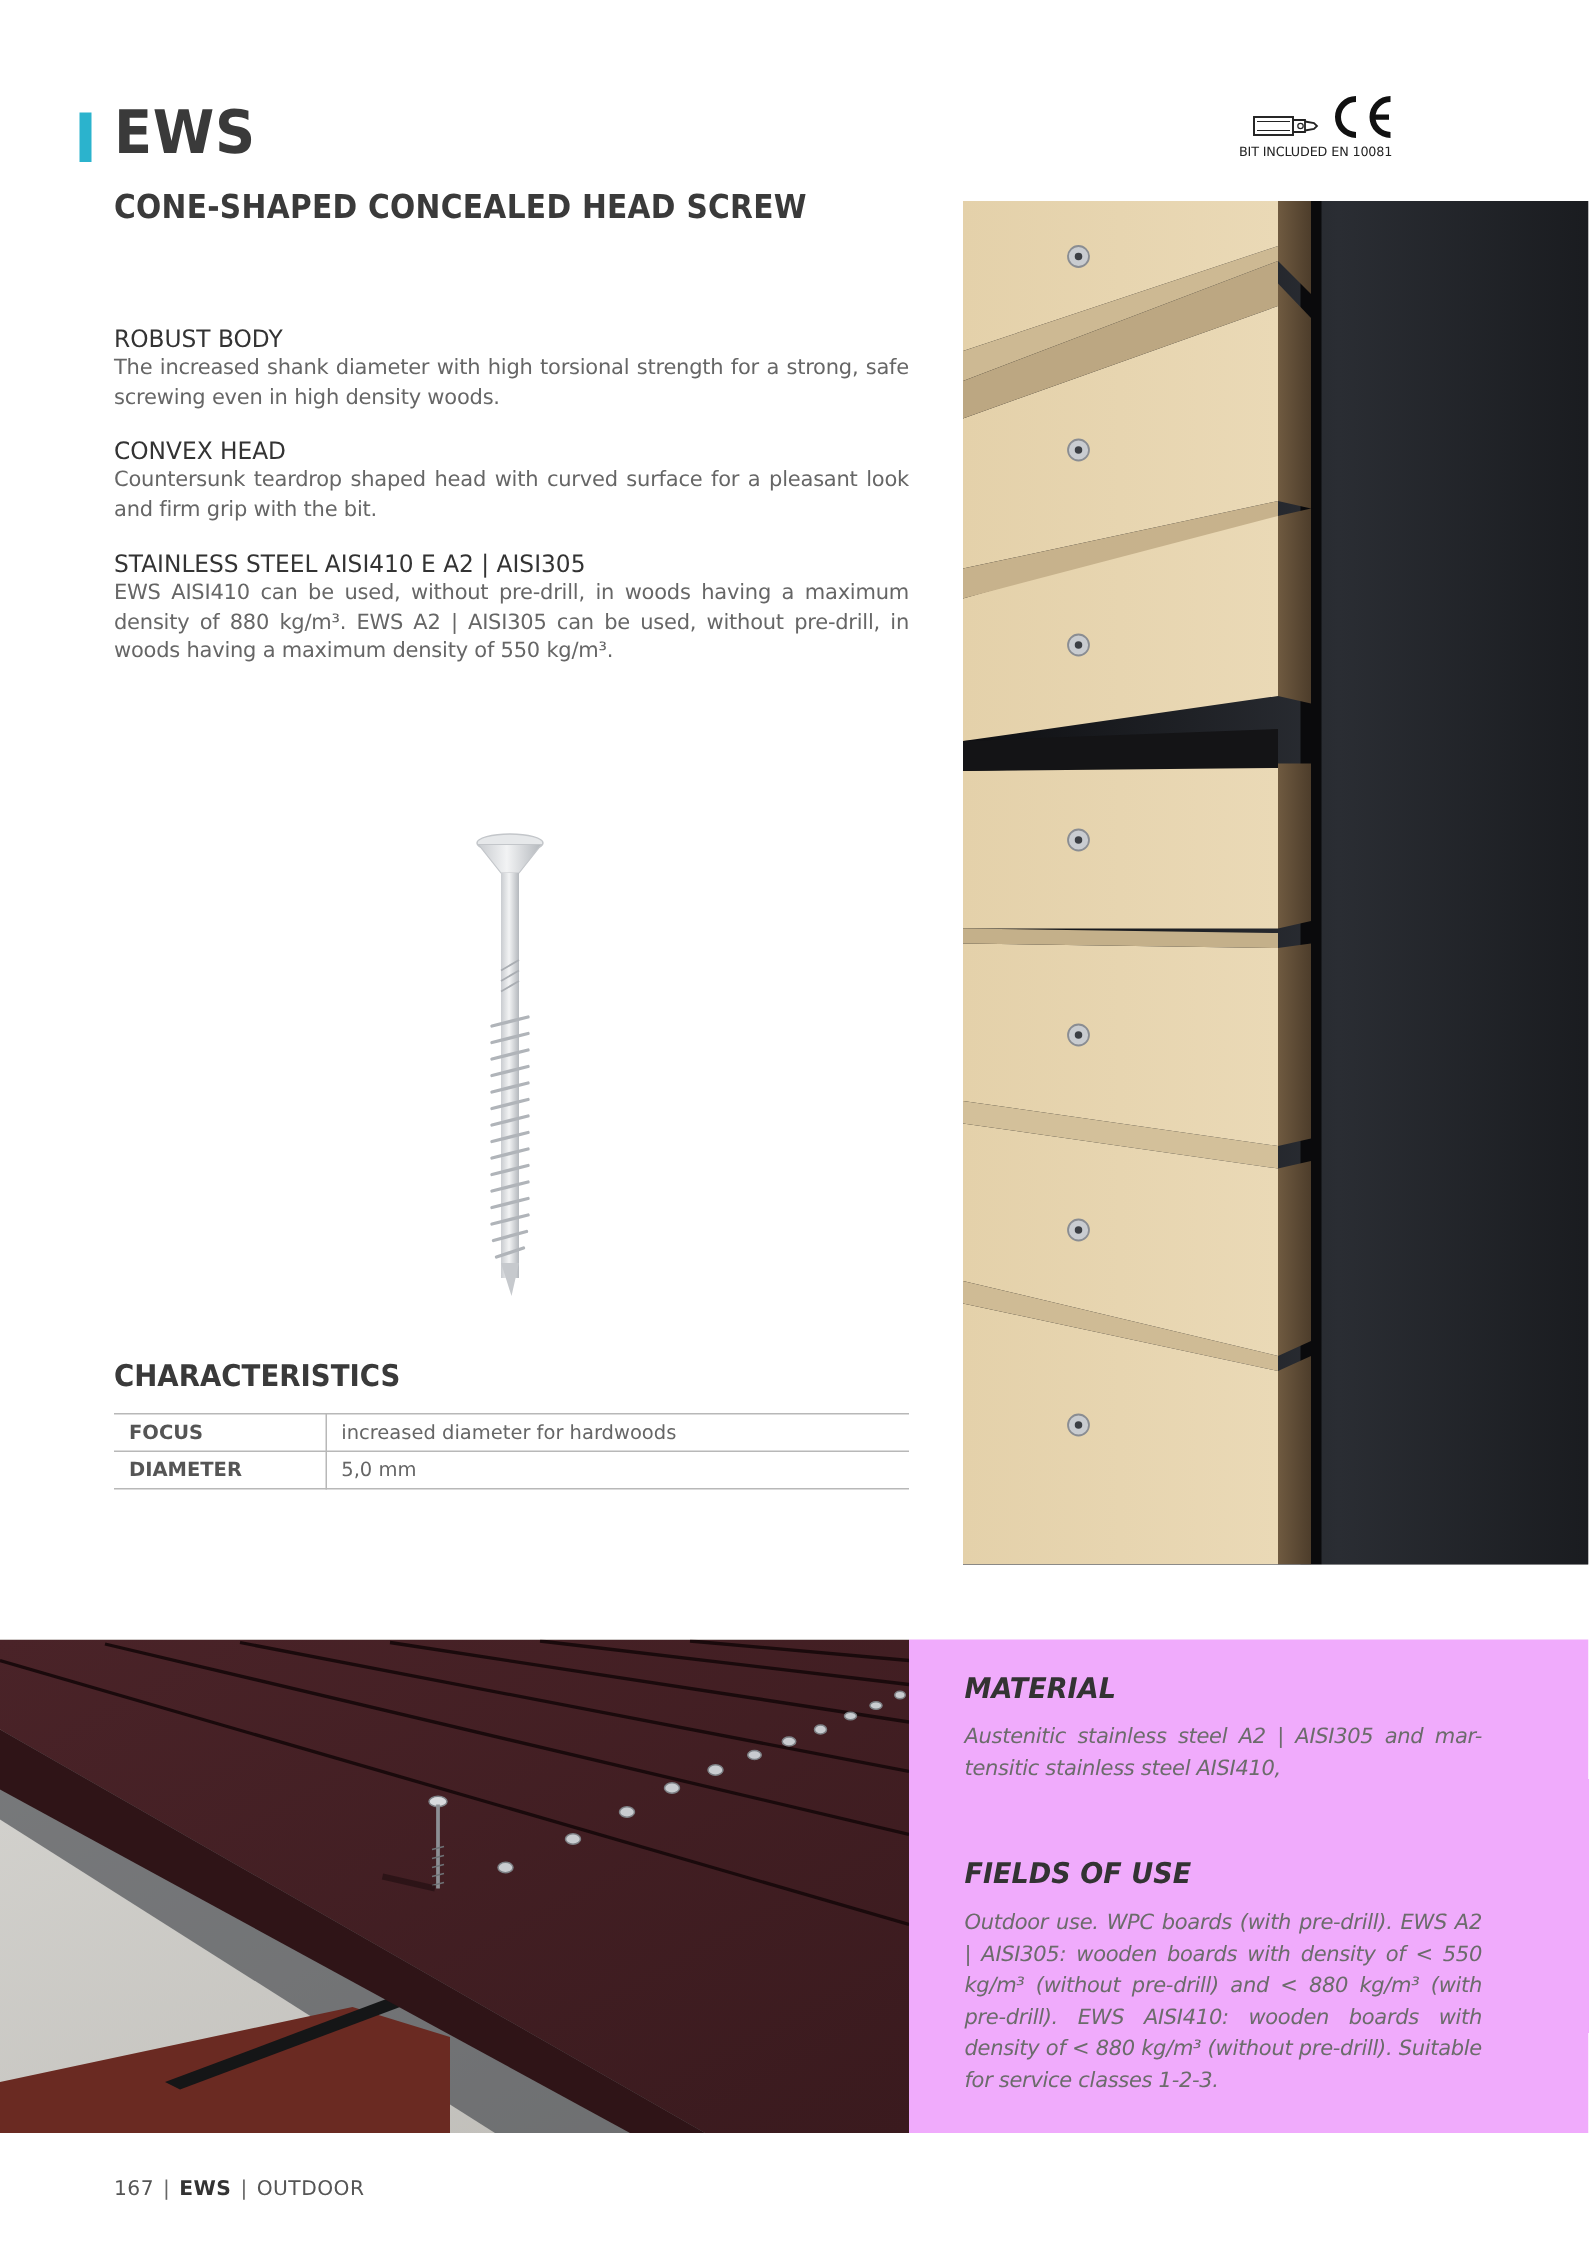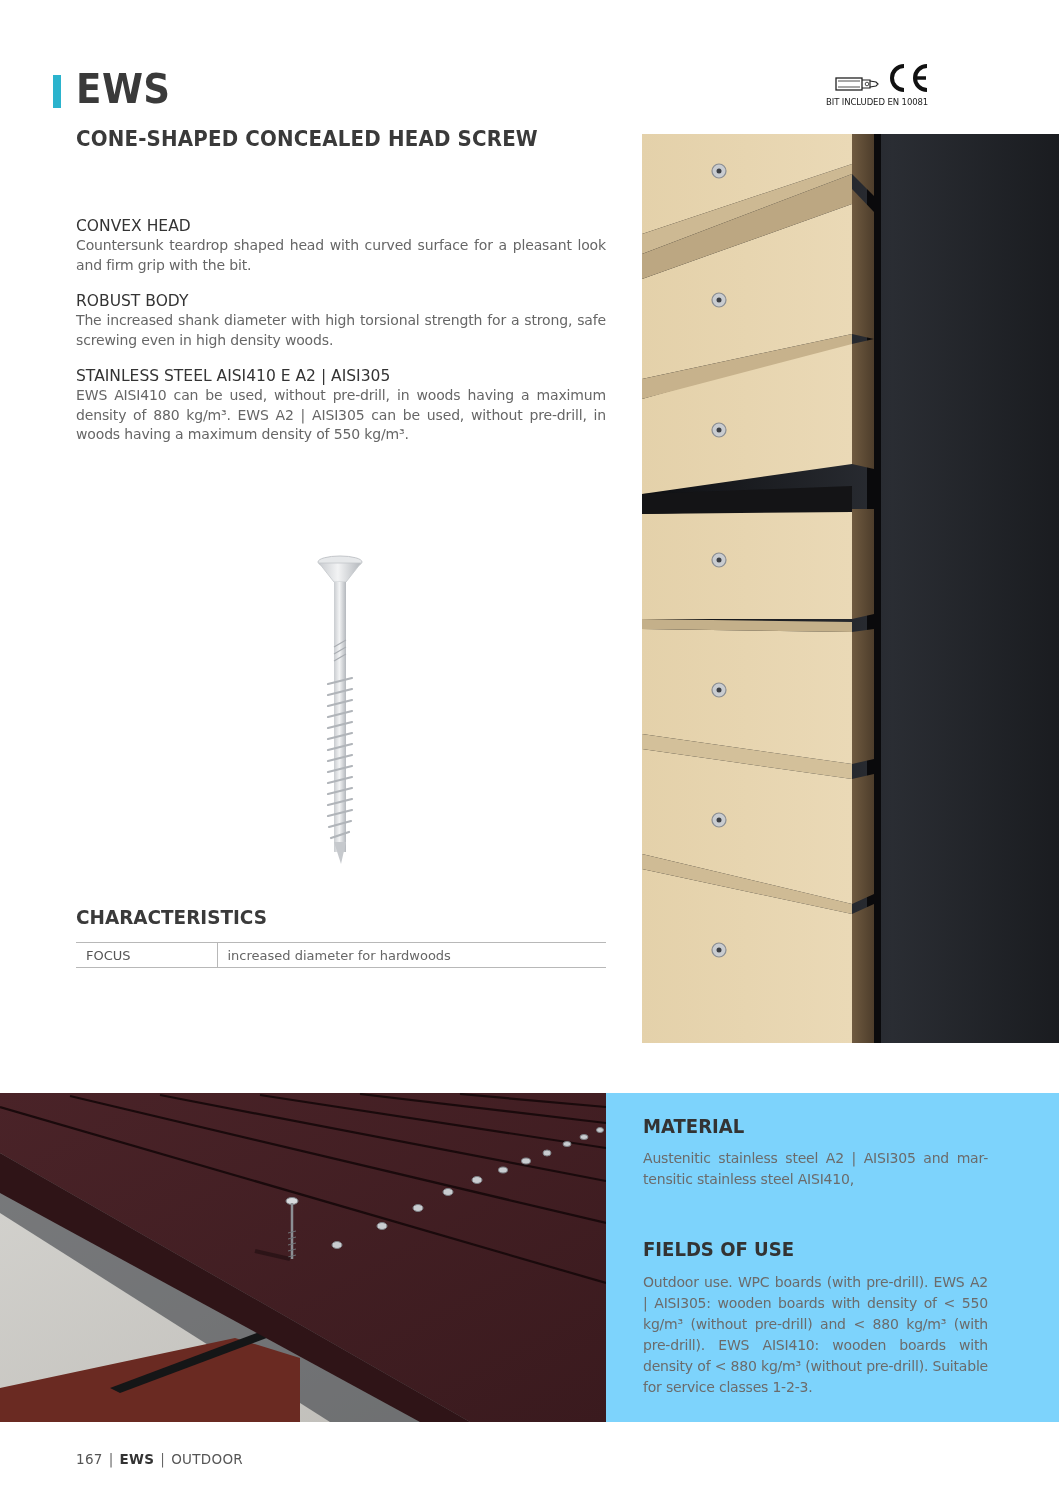--- a/index.html
+++ b/index.html
@@ -17,27 +17,27 @@
   .features { position: absolute; left: 76px; top: 216px; width: 530px; }
   .feature { margin-bottom: 16px; }
   .feature h3 { font-family: "DejaVu Sans", sans-serif; font-weight: normal; font-size: 16px; color: #333; margin-bottom: 1px; transform: scaleX(0.97); transform-origin: left; white-space: nowrap; }
   .feature p { font-family: "DejaVu Sans", sans-serif; font-size: 14px; line-height: 19.5px; color: #666; text-align: justify; letter-spacing: -0.15px; }
 
   .product-screw { position: absolute; left: 312px; top: 552px; width: 60px; height: 315px; }
 
   .char-title { position: absolute; left: 76px; top: 905px; font-family: "DejaVu Sans", sans-serif; font-size: 20px; color: #3a3a3a; transform: scaleX(0.92); transform-origin: left; white-space: nowrap; }
   .char-table { position: absolute; left: 76px; top: 942px; width: 530px; border-collapse: collapse; }
   .char-table td { border-top: 1px solid #b8b8b8; border-bottom: 1px solid #b8b8b8; height: 25px; font-family: "DejaVu Sans", sans-serif; font-size: 13px; padding: 0 10px; }
-  .char-table td.key { width: 141px; font-weight: normal; color: #555; border-right: 1px solid #b8b8b8; }
+  .char-table td.key { width: 141px; font-weight: bold; color: #555; border-right: 1px solid #b8b8b8; }
   .char-table td.val { color: #666; }
 
   .photo-top { position: absolute; left: 642px; top: 134px; width: 417px; height: 909px; overflow: hidden; background: #1c1e22; }
   .photo-bottom { position: absolute; left: 0; top: 1093px; width: 606px; height: 329px; overflow: hidden; background: #c9c7c2; }
 
-  .info-panel { position: absolute; left: 606px; top: 1093px; width: 453px; height: 329px; background: #7dd3fc; }
+  .info-panel { position: absolute; left: 606px; top: 1093px; width: 453px; height: 329px; background: #f0abfc; font-style: italic; }
   .info-panel .sect-title { position: absolute; left: 37px; font-family: "DejaVu Sans", sans-serif; font-size: 19px; color: #333; transform: scaleX(0.95); transform-origin: left; white-space: nowrap; }
   .info-panel .sect-body { position: absolute; left: 37px; width: 345px; font-family: "DejaVu Sans", sans-serif; font-size: 14px; line-height: 21px; color: #6b6b6b; text-align: justify; letter-spacing: -0.2px; }
 
   .footer { position: absolute; left: 76px; top: 1451px; font-family: "DejaVu Sans", sans-serif; font-size: 13.5px; color: #555; white-space: nowrap; letter-spacing: 0.3px; }
   .footer .strong { font-weight: bold; color: #333; }
   .footer .sep { margin: 0 6px; color: #666; }
 </style>
 </head>
 <body>
 
@@ -62,26 +62,26 @@
       <path d="M19 4 A12 12 0 1 0 19 28" fill="none" stroke="#111" stroke-width="4"></path>
       <path d="M42 4 A12 12 0 1 0 42 28" fill="none" stroke="#111" stroke-width="4"></path>
       <line x1="31" y1="16" x2="41" y2="16" stroke="#111" stroke-width="3.5"></line>
     </svg>
     <span class="badge-label">EN 10081</span>
   </div>
 </div>
 
 <div class="features">
   <div class="feature">
+    <h3>ROBUST BODY</h3>
+    <p>The increased shank diameter with high torsional strength for a strong, safe screwing even in high density woods.</p>
+  </div>
+  <div class="feature">
     <h3>CONVEX HEAD</h3>
     <p>Countersunk teardrop shaped head with curved surface for a pleasant look and firm grip with the bit.</p>
-  </div>
-  <div class="feature">
-    <h3>ROBUST BODY</h3>
-    <p>The increased shank diameter with high torsional strength for a strong, safe screwing even in high density woods.</p>
   </div>
   <div class="feature">
     <h3>STAINLESS STEEL AISI410 E A2 | AISI305</h3>
     <p>EWS AISI410 can be used, without pre-drill, in woods having a maximum density of 880 kg/m³. EWS A2 | AISI305 can be used, without pre-drill, in woods having a maximum density of 550 kg/m³.</p>
   </div>
 </div>
 
 <svg class="product-screw" viewBox="0 0 60 315">
   <defs>
     <linearGradient id="shank" x1="0" x2="1" y1="0" y2="0">
@@ -116,20 +116,24 @@
   <path d="M22 290 L34 290 L29 312 Z" fill="#c6c9cd"></path>
 </svg>
 
 <h3 class="char-title">CHARACTERISTICS</h3>
 <table class="char-table">
   <tbody>
       <tr>
     <td class="key">FOCUS</td>
     <td class="val">increased diameter for hardwoods</td>
   </tr>
+  <tr>
+    <td class="key">DIAMETER</td>
+    <td class="val">5,0 mm</td>
+  </tr>
 </tbody>
   </table>
 
 <div class="photo-top">
   <svg width="417" height="909" viewBox="0 0 417 909">
     <defs>
       <linearGradient id="wallGrad" x1="0" x2="1" y1="0" y2="0">
         <stop offset="0" stop-color="#0e0f12"></stop>
         <stop offset="0.6" stop-color="#2a2d33"></stop>
         <stop offset="1" stop-color="#1a1c20"></stop>

